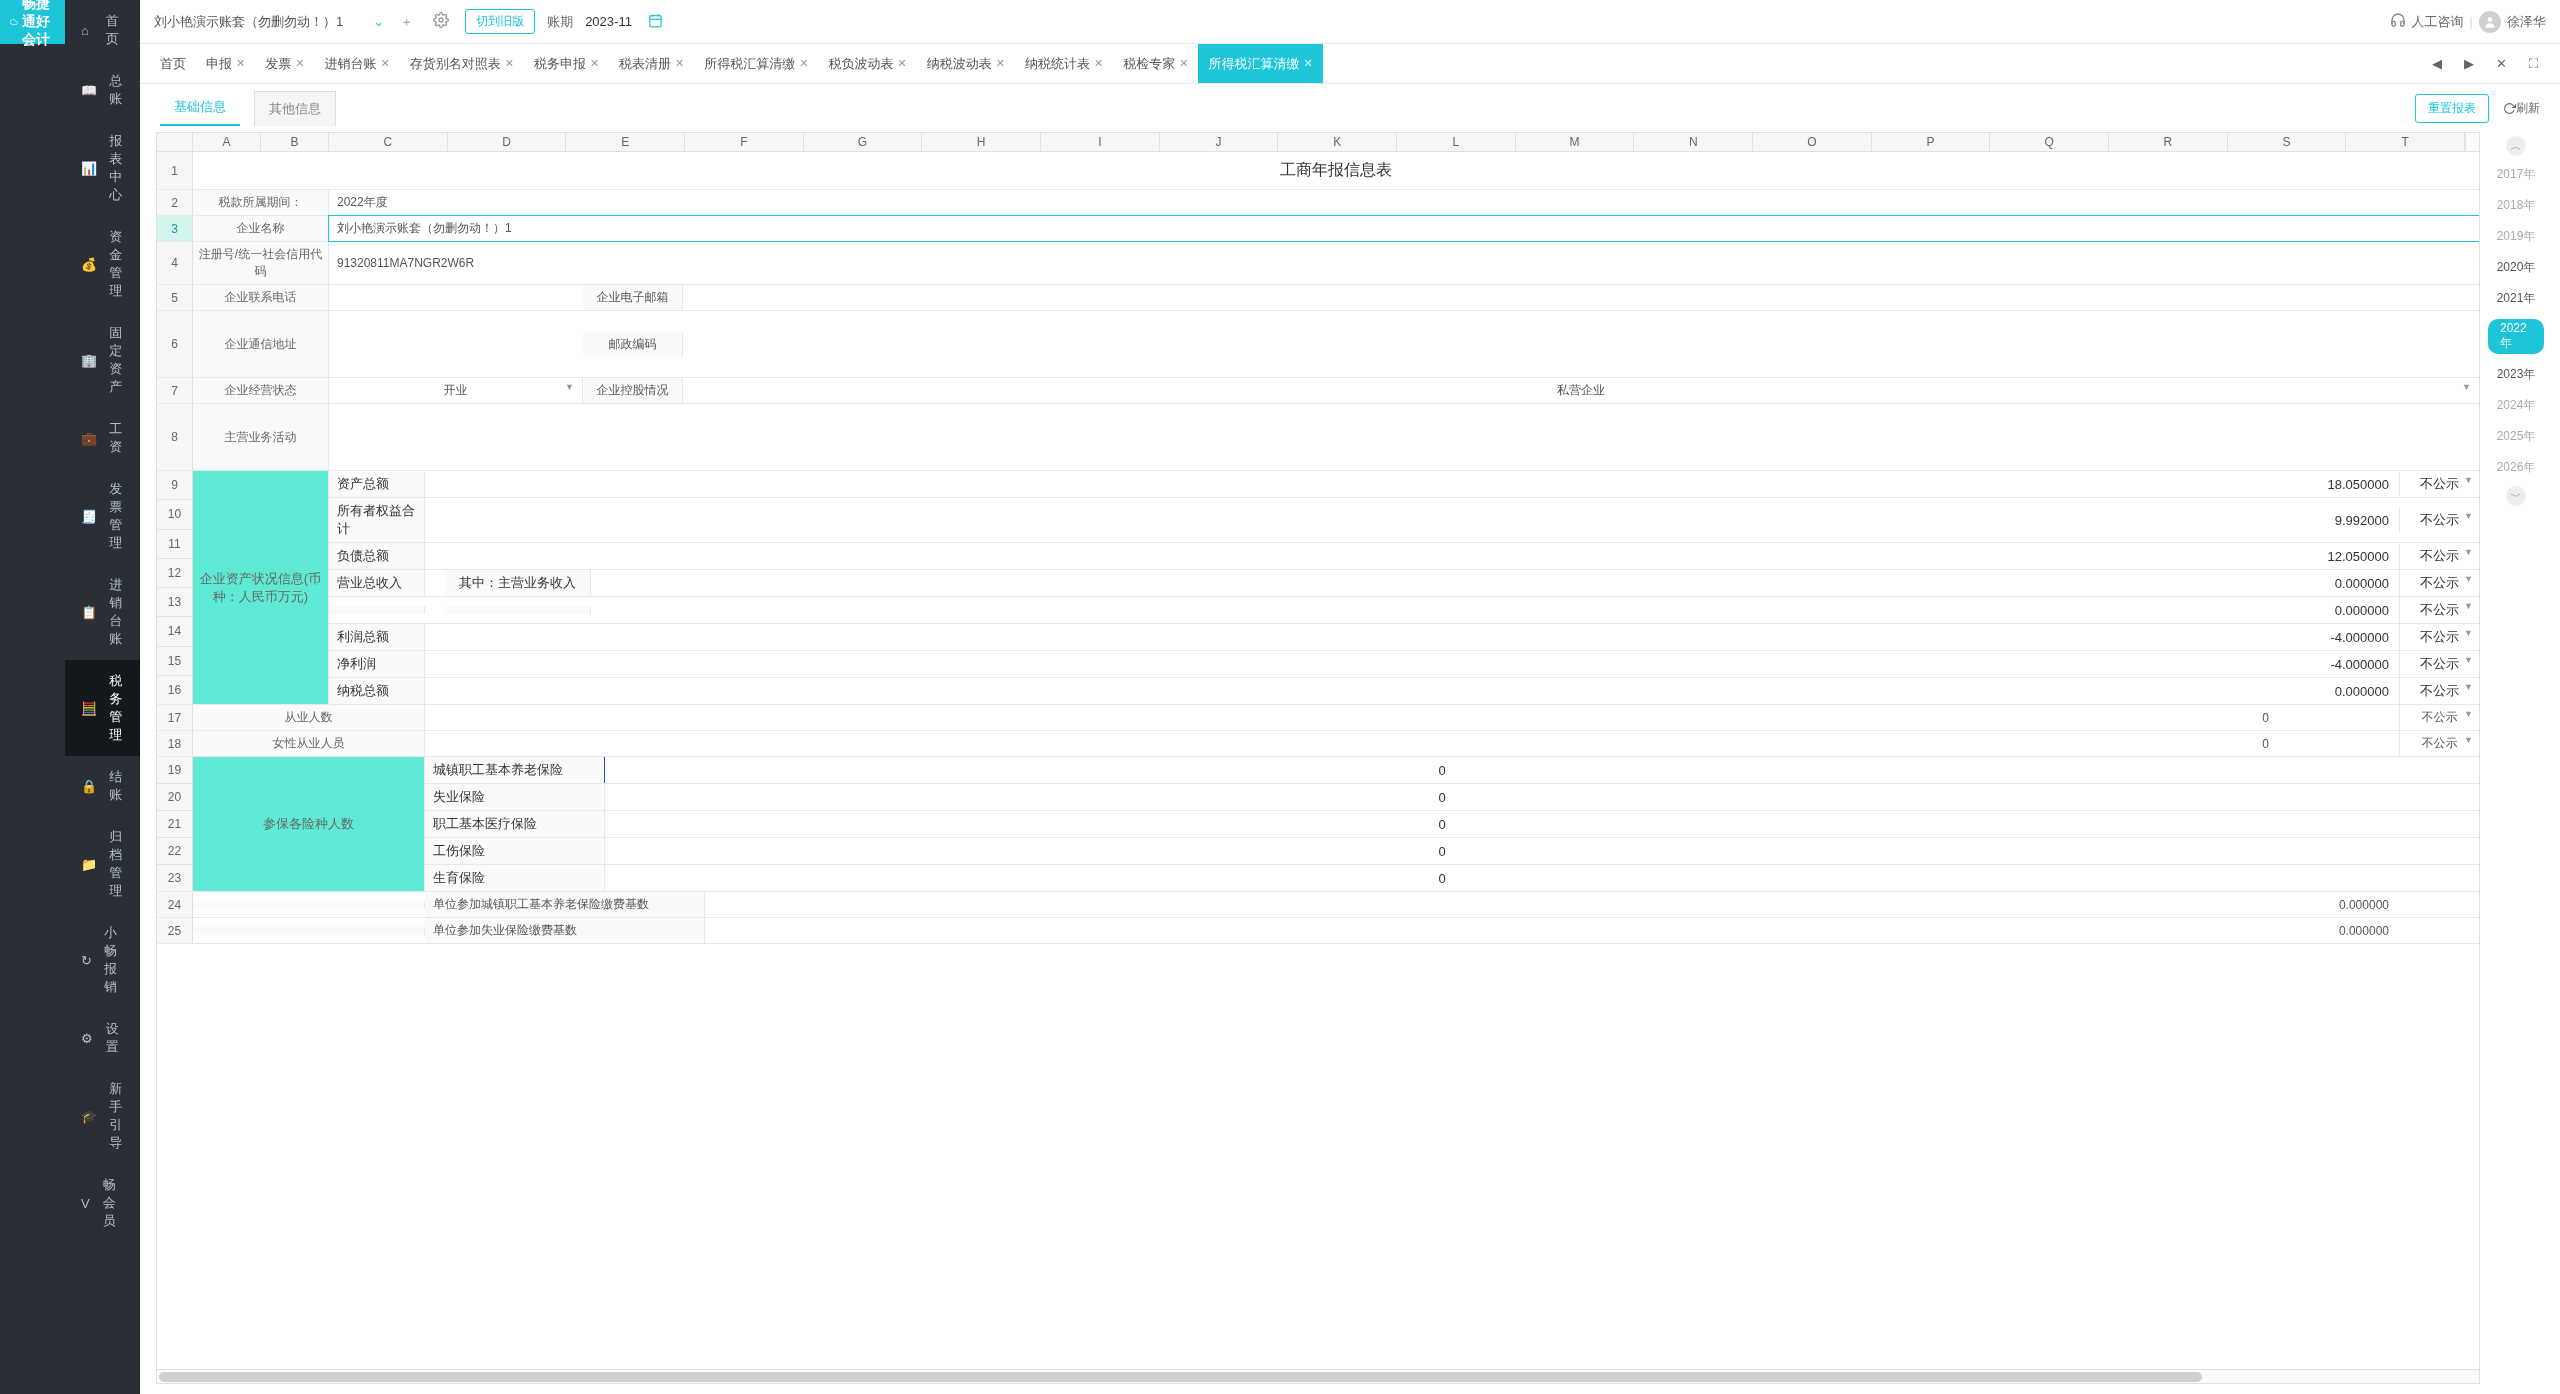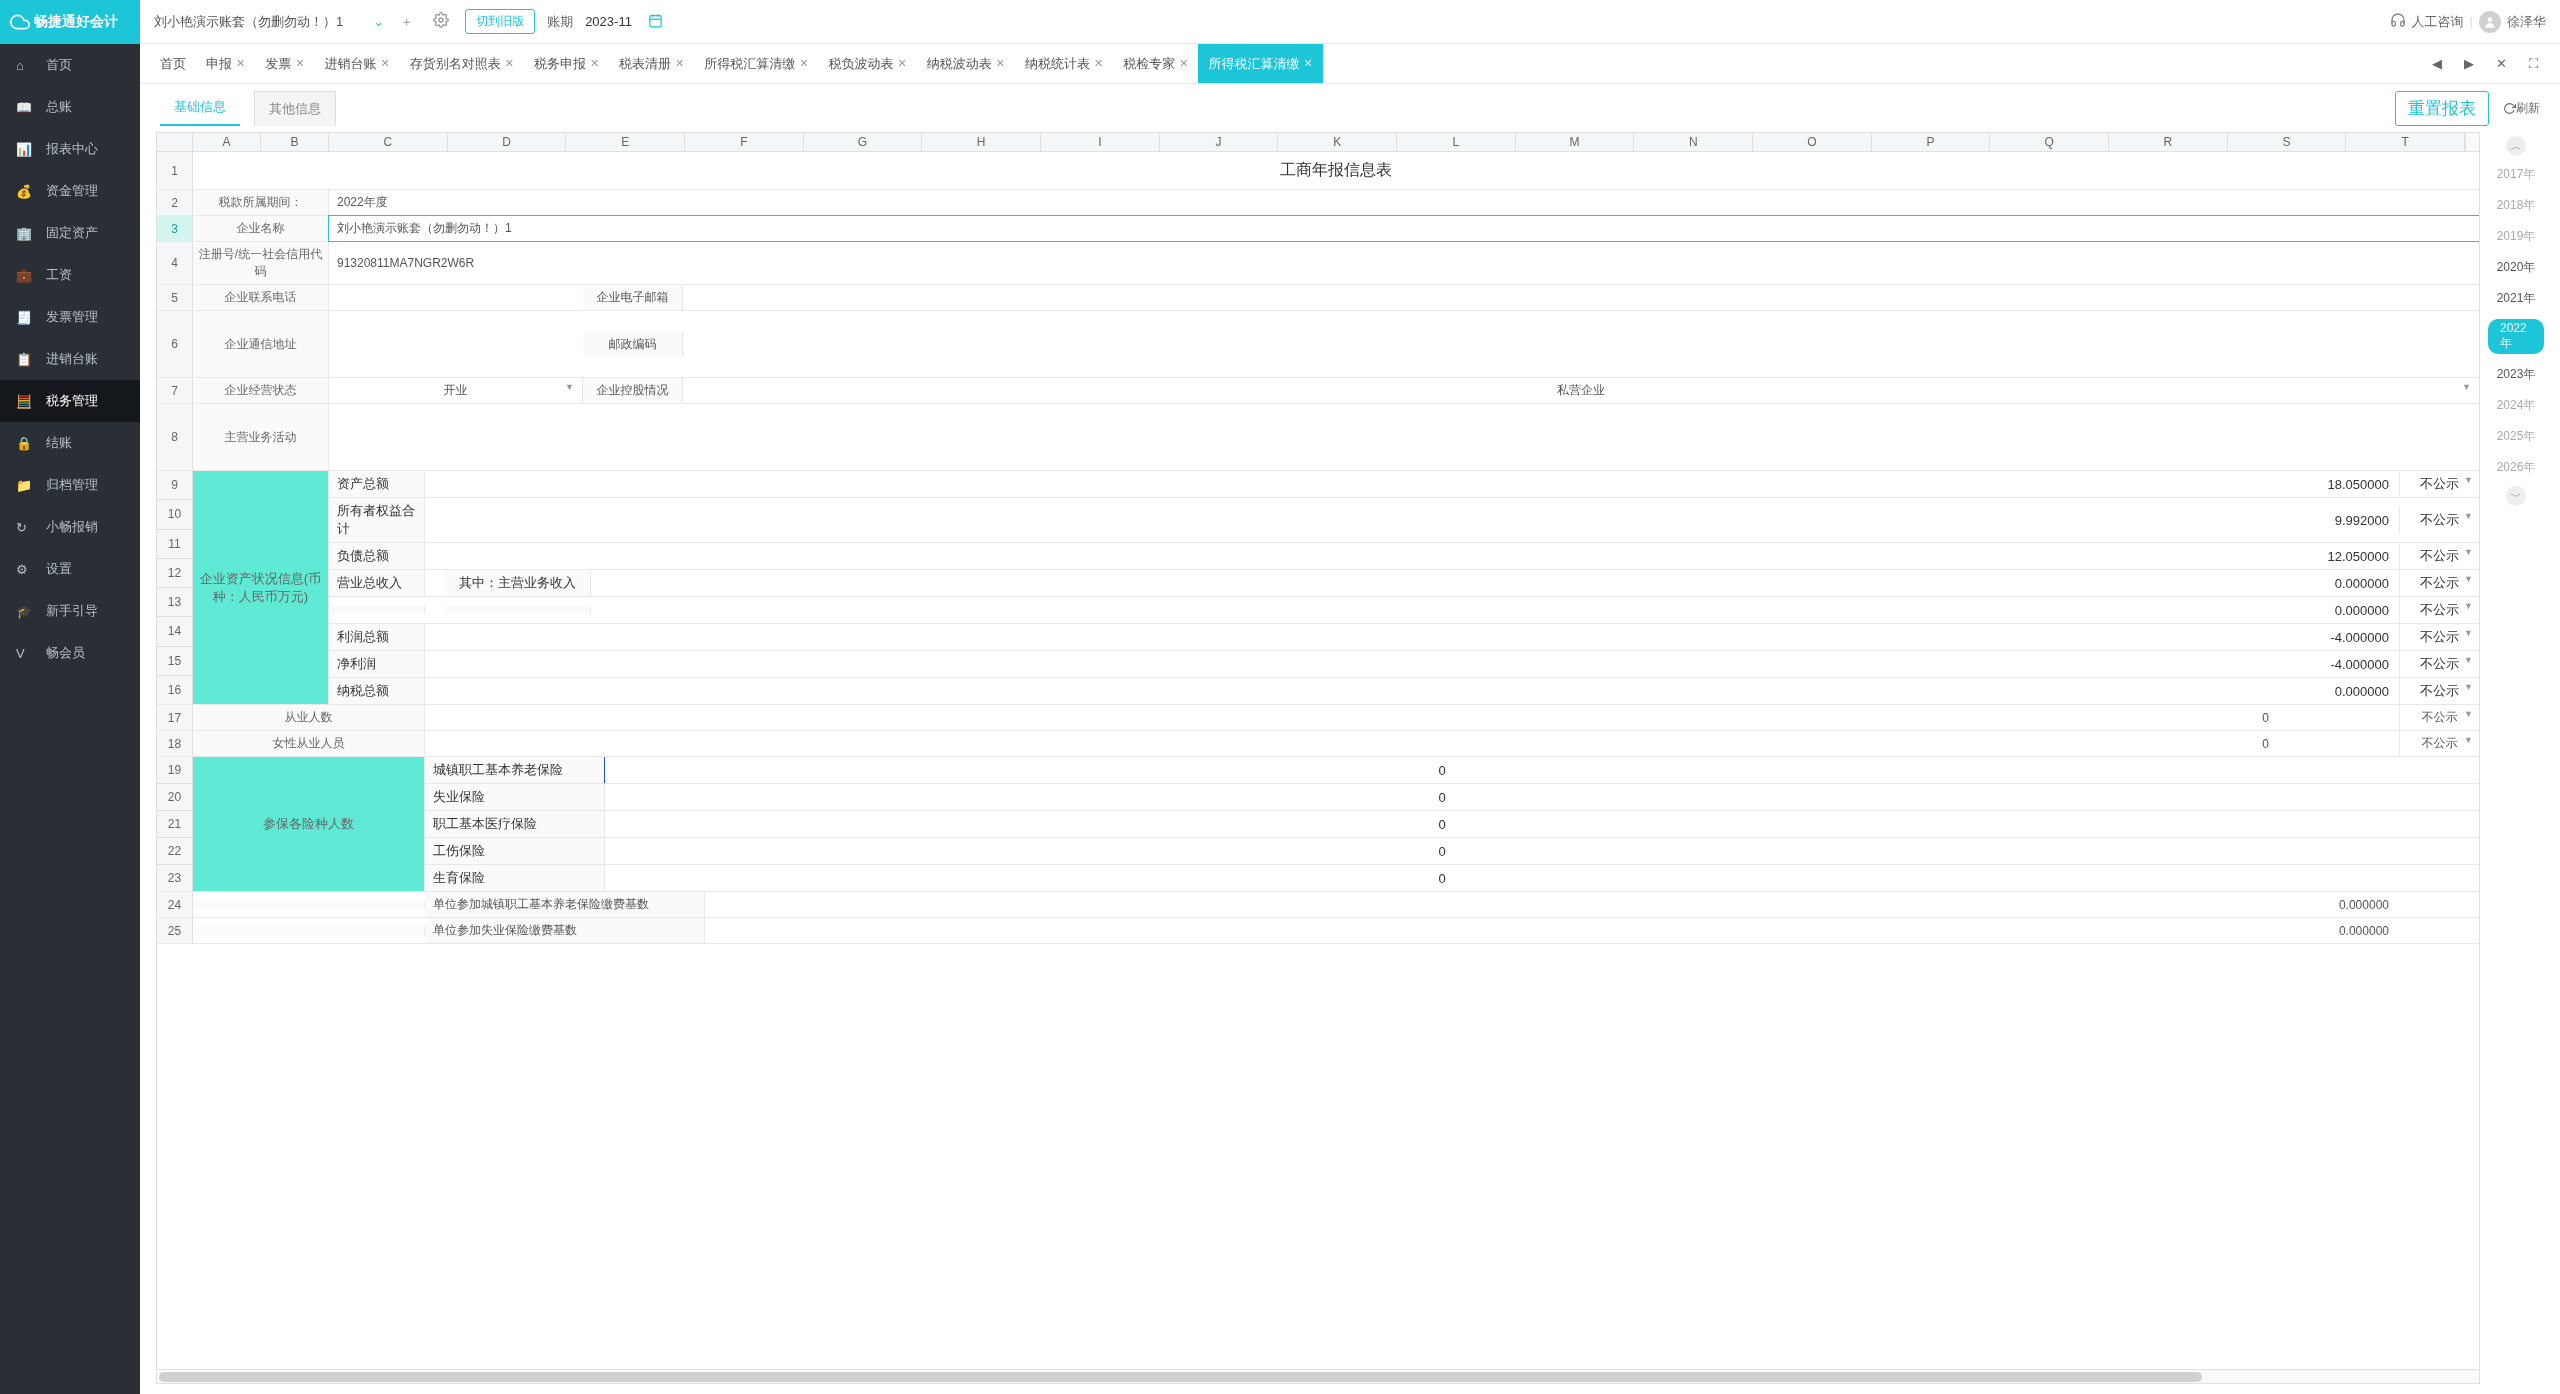--- a/index.html
+++ b/index.html
@@ -1,18 +1,18 @@
 <!DOCTYPE html>
 <html><head>
 <meta charset="utf-8">
 <style>
 * { margin: 0; padding: 0; box-sizing: border-box; font-family: "Microsoft YaHei", Arial, sans-serif; }
 body { background: #fff; color: #333; font-size: 13px; overflow: hidden; }
 .app { display: flex; height: 100vh; }
-.sidebar { width: 140px; background: #2a2f36; color: #c2c8cf; display: flex; flex-direction: column; }
+.sidebar { width: 140px; background: #2a2f36; color: #c2c8cf; display: flex; }
 .logo-area { height: 44px; background: #1dc5d8; color: #fff; display: flex; align-items: center; padding: 0 10px; font-size: 14px; font-weight: bold; }
 .logo-area svg { margin-right: 4px; }
 .nav-item { display: flex; align-items: center; padding: 12px 16px; cursor: pointer; font-size: 13px; color: #b8bfc7; }
 .nav-item.active { background: #14181c; color: #fff; }
 .nav-item .icon { width: 18px; margin-right: 12px; display: inline-flex; }
 .main { flex: 1; display: flex; flex-direction: column; min-width: 0; }
 .topbar { height: 44px; border-bottom: 1px solid #e5e8eb; display: flex; align-items: center; padding: 0 14px; gap: 12px; }
 .account-select { color: #555; font-size: 13px; display: flex; align-items: center; gap: 30px; }
 .account-select .chev { color: #1dc5d8; }
 .topbar-icon { color: #999; cursor: pointer; padding: 4px; }
@@ -26,21 +26,21 @@
 .tab { padding: 0 10px; display: flex; align-items: center; gap: 4px; font-size: 13px; color: #555; cursor: pointer; white-space: nowrap; }
 .tab.active { background: #1dc5d8; color: #fff; }
 .tab .close { font-size: 11px; color: #999; }
 .tab.active .close { color: #e0f7fa; }
 .tab-extras { display: flex; align-items: center; margin-left: auto; gap: 10px; padding-right: 6px; }
 .tab-extras .ctrl { padding: 4px 6px; cursor: pointer; color: #666; }
 .toolbar { height: 48px; display: flex; align-items: center; padding: 0 20px; gap: 14px; }
 .sub-tab { padding: 8px 14px; color: #1dc5d8; border-bottom: 2px solid #1dc5d8; font-size: 13px; cursor: pointer; }
 .sub-tab.inactive { color: #888; border: 1px solid #ddd; border-bottom: none; background: #f5f5f5; }
 .toolbar .spacer { flex: 1; }
-.btn-reset { border: 1px solid #1dc5d8; color: #1dc5d8; padding: 5px 12px; border-radius: 3px; font-size: 17px; cursor: pointer; background: #fff; }
+.btn-reset { border: 1px solid #1dc5d8; color: #1dc5d8; padding: 5px 12px; border-radius: 3px; font-size: 12px; cursor: pointer; background: #fff; }
 .btn-refresh { color: #666; font-size: 12px; cursor: pointer; display: flex; align-items: center; gap: 0; }
 .sheet-area { flex: 1; display: flex; min-height: 0; padding: 0 16px 10px 16px; gap: 8px; }
 .sheet-wrap { flex: 1; border: 1px solid #e0e0e0; display: flex; flex-direction: column; min-width: 0; }
 .col-headers { display: flex; background: #f5f6f7; border-bottom: 1px solid #e0e0e0; }
 .corner { width: 36px; border-right: 1px solid #e0e0e0; }
 .col-h { flex: 1; text-align: center; font-size: 12px; color: #666; padding: 2px 0; border-right: 1px solid #e0e0e0; min-width: 0; }
 .col-h.colA { width: 68px; flex: none; }
 .col-h.colB { width: 68px; flex: none; }
 .grid-body { flex: 1; overflow: auto; }
 .row { display: flex; border-bottom: 1px solid #e8e8e8; min-height: 22px; align-items: stretch; }

